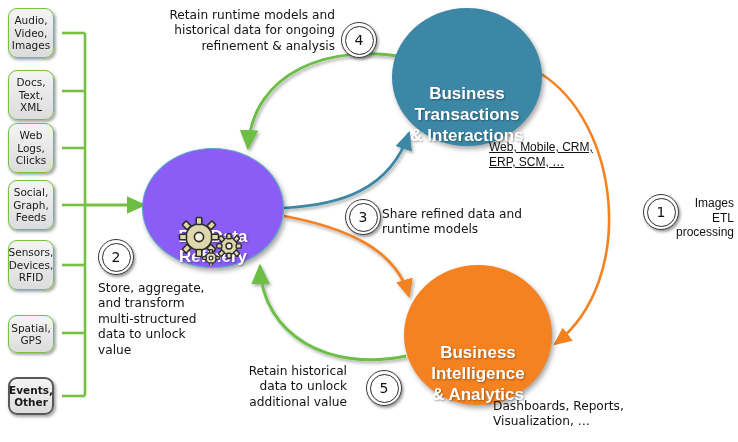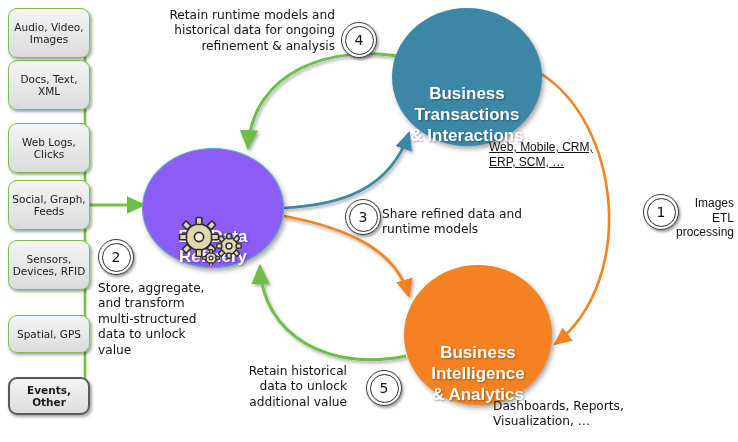--- a/index.html
+++ b/index.html
@@ -20,21 +20,21 @@
     left: 0;
     top: 0;
     width: 738px;
     height: 442px;
   }
 
   
   .src-box {
     position: absolute;
     box-sizing: border-box;
-    width: 82px;
+    width: 46px;
     border: 1.6px solid #76c043;
     border-radius: 9px;
     background: linear-gradient(to bottom, #f4f4f4 0%, #e9e9e9 45%, #dcdcdc 100%);
     box-shadow: 1.5px 2px 3px rgba(0,0,0,0.35);
     color: #1a1a1a;
     font-family: "DejaVu Sans", "Liberation Sans", sans-serif;
     font-size: 10.5px;
     line-height: 12.4px;
     text-align: center;
     display: flex;
@@ -189,21 +189,21 @@
     <path d="M406,356 C330,372 262,336 260,266" fill="none" stroke="#6cbe45" stroke-width="2.9" filter="url(#softshadow)" marker-end="url(#ah-green2)"></path>
 
     <path d="M538,72 C620,120 638,280 555,344" fill="none" stroke="#f58220" stroke-width="2.6" marker-end="url(#ah-orange2)"></path>
   </svg>
 
   <div class="src-box" style="left:8px; top:8px; height:50px;">
     <span>Audio,
 Video,
 Images</span>
   </div>
-  <div class="src-box" style="left:8px; top:60px; height:50px;">
+  <div class="src-box" style="left:8px; top:70px; height:50px;">
     <span>Docs,
 Text,
 XML</span>
   </div>
   <div class="src-box" style="left:8px; top:123px; height:50px;">
     <span>Web
 Logs,
 Clicks</span>
   </div>
   <div class="src-box" style="left:8px; top:180px; height:50px;">

